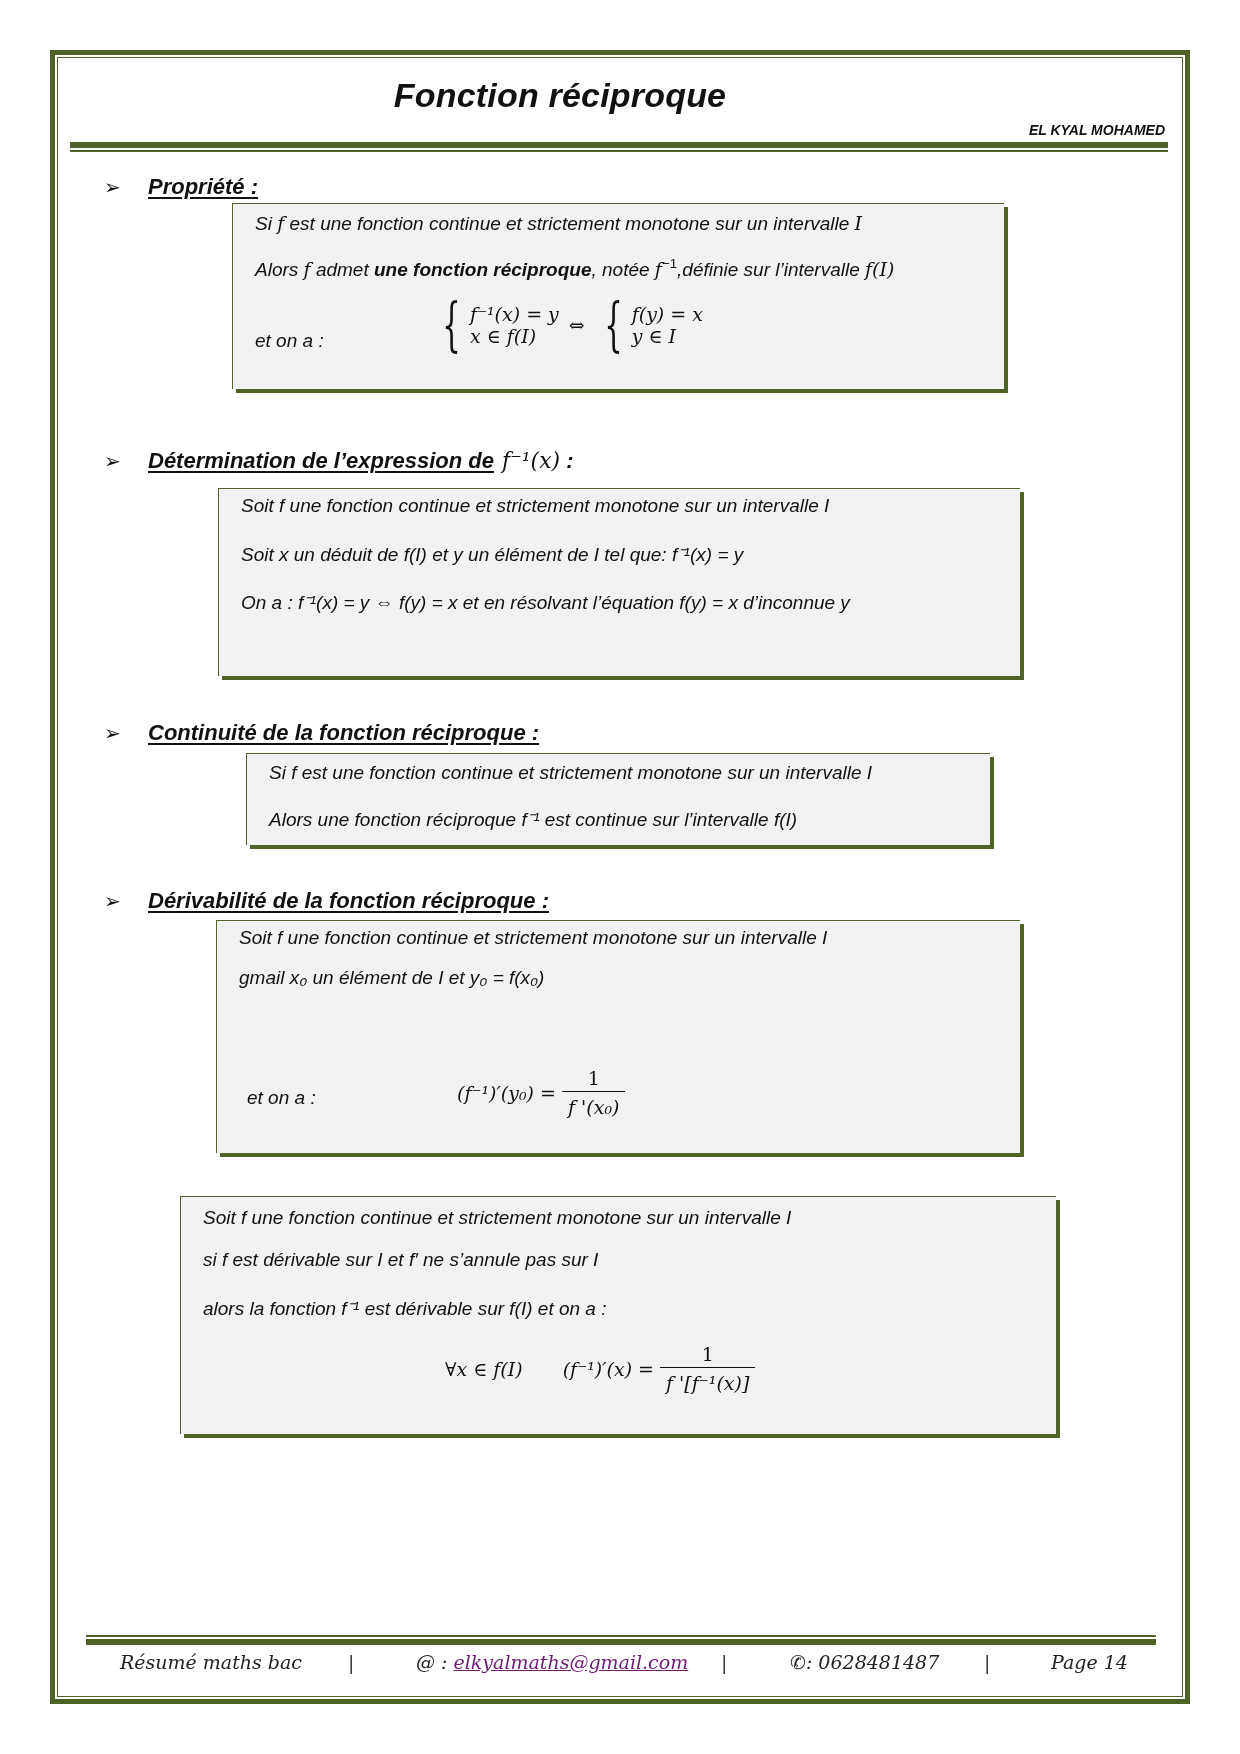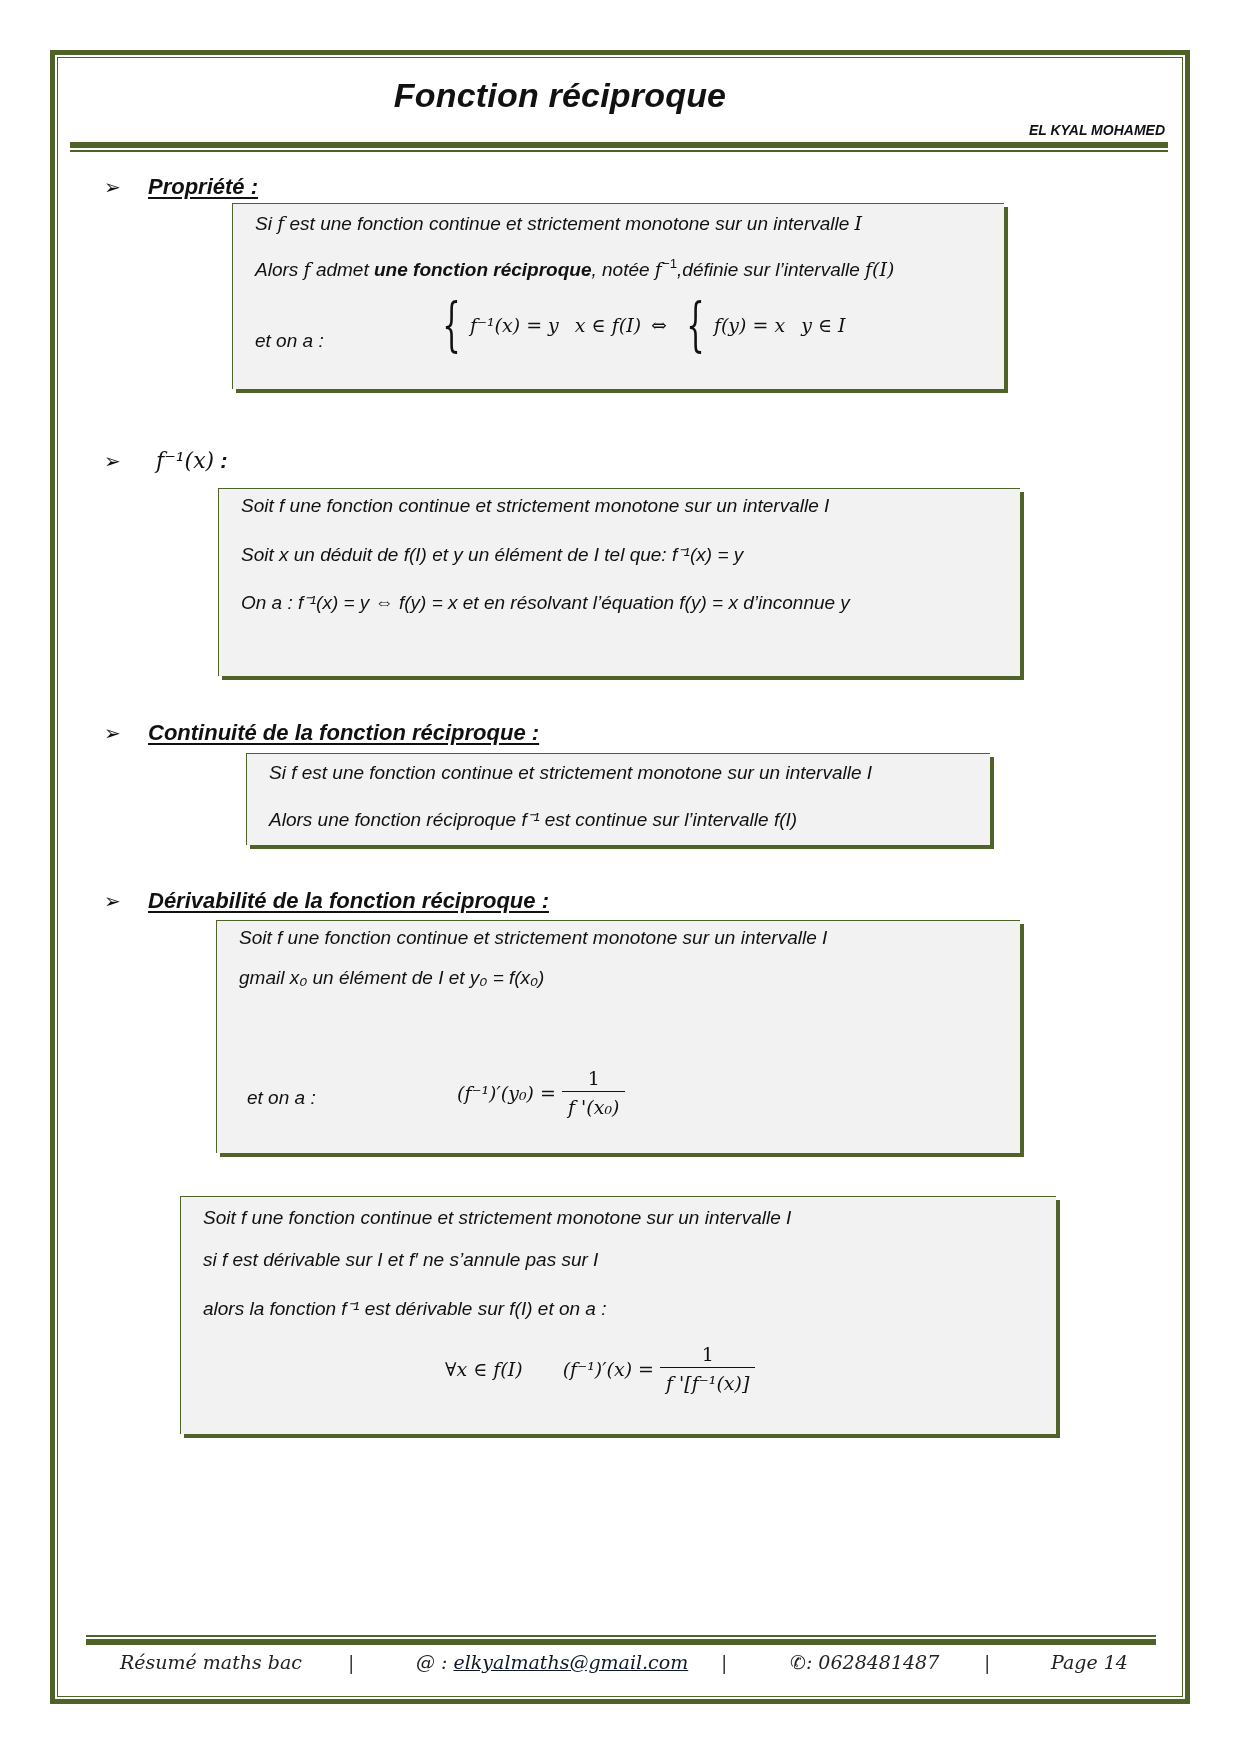--- a/index.html
+++ b/index.html
@@ -28,32 +28,32 @@
 
   
   .box { position: absolute; background: #f2f2f2; border-top: 1.5px solid #4f6228; border-left: 1.5px solid #4f6228; box-shadow: 4px 4px 0 #4f6228; font-size: 19px; font-style: italic; }
   .line { position: absolute; white-space: nowrap; }
   .m { font-family: "DejaVu Serif", serif; font-style: italic; }
   .sup { font-size: 0.7em; vertical-align: 0.6em; font-style: normal; }
   .b { font-weight: bold; }
 
   .sys { display: inline-flex; align-items: center; font-family: "DejaVu Serif", serif; font-style: italic; font-size: 19px; }
   .brace { font-size: 58px; font-style: normal; line-height: 1; transform: scaleX(0.5); display: inline-block; font-weight: 200; }
-  .rows { display: inline-flex; flex-direction: row; gap: 16px; justify-content: center; }
+  .rows { display: inline-flex; flex-direction: column; gap: 0; justify-content: center; }
 
   .frac { display: inline-flex; flex-direction: column; align-items: center; vertical-align: middle; font-family: "DejaVu Serif", serif; font-style: italic; }
   .frac .num { padding: 0 6px 2px; font-style: normal; }
   .frac .den { border-top: 1.5px solid #111; padding: 4px 6px 0; }
 
   
   .footer-rule { top: 1635px; left: 86px; width: 1070px; }
   .footer { position: absolute; top: 1651px; left: 86px; width: 1070px; font-family: "DejaVu Serif", serif; font-style: italic; font-size: 19px; color: #222; }
   .footer span { position: absolute; white-space: nowrap; }
   .footer .sep { font-style: normal; color: #333; }
-  .footer a { color: #0f172a; text-decoration: underline; }
+  .footer a { color: #701a75; text-decoration: underline; }
 </style>
 </head>
 <body>
 
 <div class="frame-outer"></div>
 <div class="frame-inner"></div>
 
 <div class="title">Fonction réciproque</div>
 <div class="author">EL KYAL MOHAMED</div>
 <div class="rule header-rule">
@@ -86,20 +86,21 @@
       <span class="rows">
         <span>f(y) = x</span>
         <span>y ∈ I</span>
       </span>
     </span>
   </div>
 </div>
 
 <div class="heading" style="top:448px;">
   <span class="arrow">➢</span>
+  <span class="htext">Détermination de l’expression de</span>
   <span class="math">f⁻¹(x)</span>
   <span class="colon">:</span>
 </div>
 <div class="box" style="left:218px; top:488px; width:802px; height:188px;">
   <div class="line" style="left:22px; top:6px;">Soit  f une fonction continue et strictement monotone sur un intervalle  I</div>
   <div class="line" style="left:22px; top:52px;">Soit  x un déduit de f(I) et y  un élément de I tel que:  f⁻¹(x) = y</div>
   <div class="line" style="left:22px; top:100px;font-style:italic;">On a :  f⁻¹(x) = y ⇔ f(y) = x et  en résolvant l’équation  f(y) = x d’inconnue  y</div>
 </div>
 
 <div class="heading" style="top:720px;">

